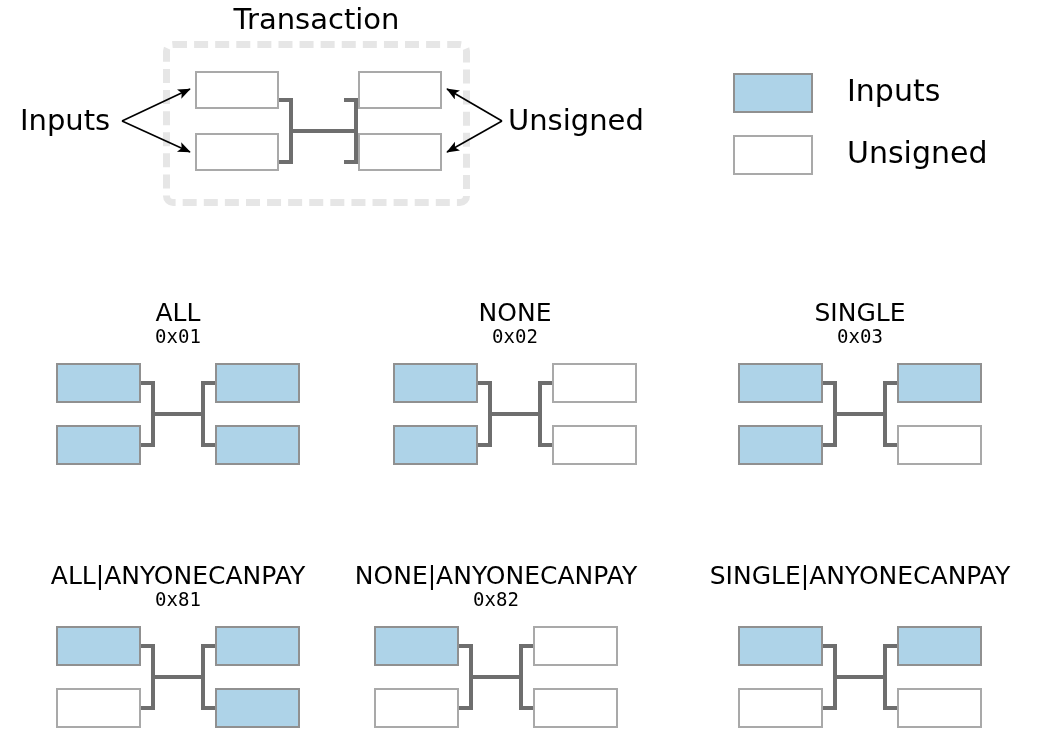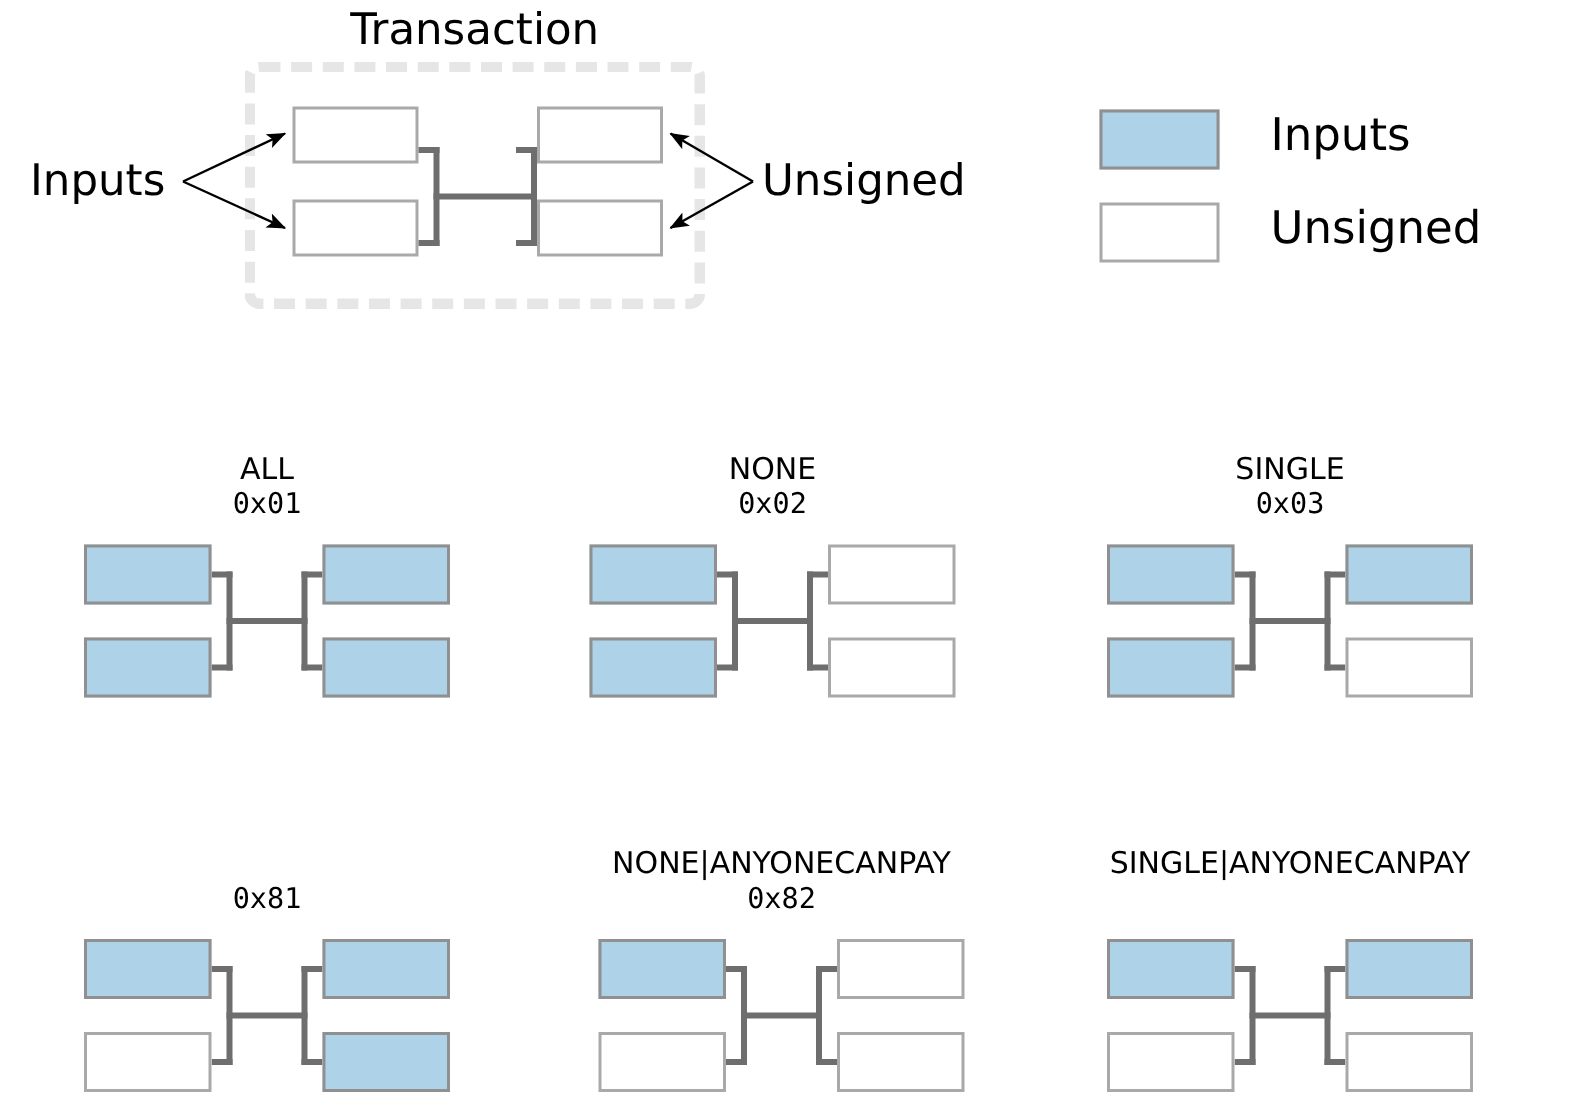--- a/index.html
+++ b/index.html
@@ -102,21 +102,21 @@
   }
 
   
   .group { position: absolute; width: 320px; height: 170px; }
   .group-title {
     position: absolute;
     left: 0;
     top: 0;
     width: 320px;
     text-align: center;
-    font-size: 20px;
+    font-size: 25px;
     line-height: 25px;
     white-space: nowrap;
     color: #000;
   }
   .group-code {
     position: absolute;
     left: 0;
     top: 25px;
     width: 320px;
     text-align: center;
@@ -233,36 +233,37 @@
           <div class="wire" style="left: 183px; top: 24px; width: 4px; height: 66px;"></div>
           <div class="wire" style="left: 183px; top: 24px; width: 14px; height: 4px;"></div>
           <div class="wire" style="left: 183px; top: 86px; width: 14px; height: 4px;"></div>
           <div class="node signed" style="left: 38px; top: 6px; width: 85px; height: 40px;"></div>
           <div class="node signed" style="left: 38px; top: 68px; width: 85px; height: 40px;"></div>
           <div class="node signed" style="left: 197px; top: 6px; width: 85px; height: 40px;"></div>
           <div class="node" style="left: 197px; top: 68px; width: 85px; height: 40px;"></div>
         </div>
       </div>
       <div class="group" style="left: 18px; top: 563px;">
+        <div class="group-title">ALL|ANYONECANPAY</div>
         <div class="group-code">0x81</div>
         <div class="group-diagram">
           <div class="wire" style="left: 123px; top: 24px; width: 14px; height: 4px;"></div>
           <div class="wire" style="left: 123px; top: 86px; width: 14px; height: 4px;"></div>
           <div class="wire" style="left: 133px; top: 24px; width: 4px; height: 66px;"></div>
           <div class="wire" style="left: 133px; top: 55px; width: 54px; height: 4px;"></div>
           <div class="wire" style="left: 183px; top: 24px; width: 4px; height: 66px;"></div>
           <div class="wire" style="left: 183px; top: 24px; width: 14px; height: 4px;"></div>
           <div class="wire" style="left: 183px; top: 86px; width: 14px; height: 4px;"></div>
           <div class="node signed" style="left: 38px; top: 6px; width: 85px; height: 40px;"></div>
           <div class="node" style="left: 38px; top: 68px; width: 85px; height: 40px;"></div>
           <div class="node signed" style="left: 197px; top: 6px; width: 85px; height: 40px;"></div>
           <div class="node signed" style="left: 197px; top: 68px; width: 85px; height: 40px;"></div>
         </div>
       </div>
-      <div class="group" style="left: 361px; top: 563px; text-decoration: underline;">
+      <div class="group" style="left: 336px; top: 563px; text-decoration: underline;">
         <div class="group-title">NONE|ANYONECANPAY</div>
         <div class="group-code">0x82</div>
         <div class="group-diagram">
           <div class="wire" style="left: 123px; top: 24px; width: 14px; height: 4px;"></div>
           <div class="wire" style="left: 123px; top: 86px; width: 14px; height: 4px;"></div>
           <div class="wire" style="left: 133px; top: 24px; width: 4px; height: 66px;"></div>
           <div class="wire" style="left: 133px; top: 55px; width: 54px; height: 4px;"></div>
           <div class="wire" style="left: 183px; top: 24px; width: 4px; height: 66px;"></div>
           <div class="wire" style="left: 183px; top: 24px; width: 14px; height: 4px;"></div>
           <div class="wire" style="left: 183px; top: 86px; width: 14px; height: 4px;"></div>

